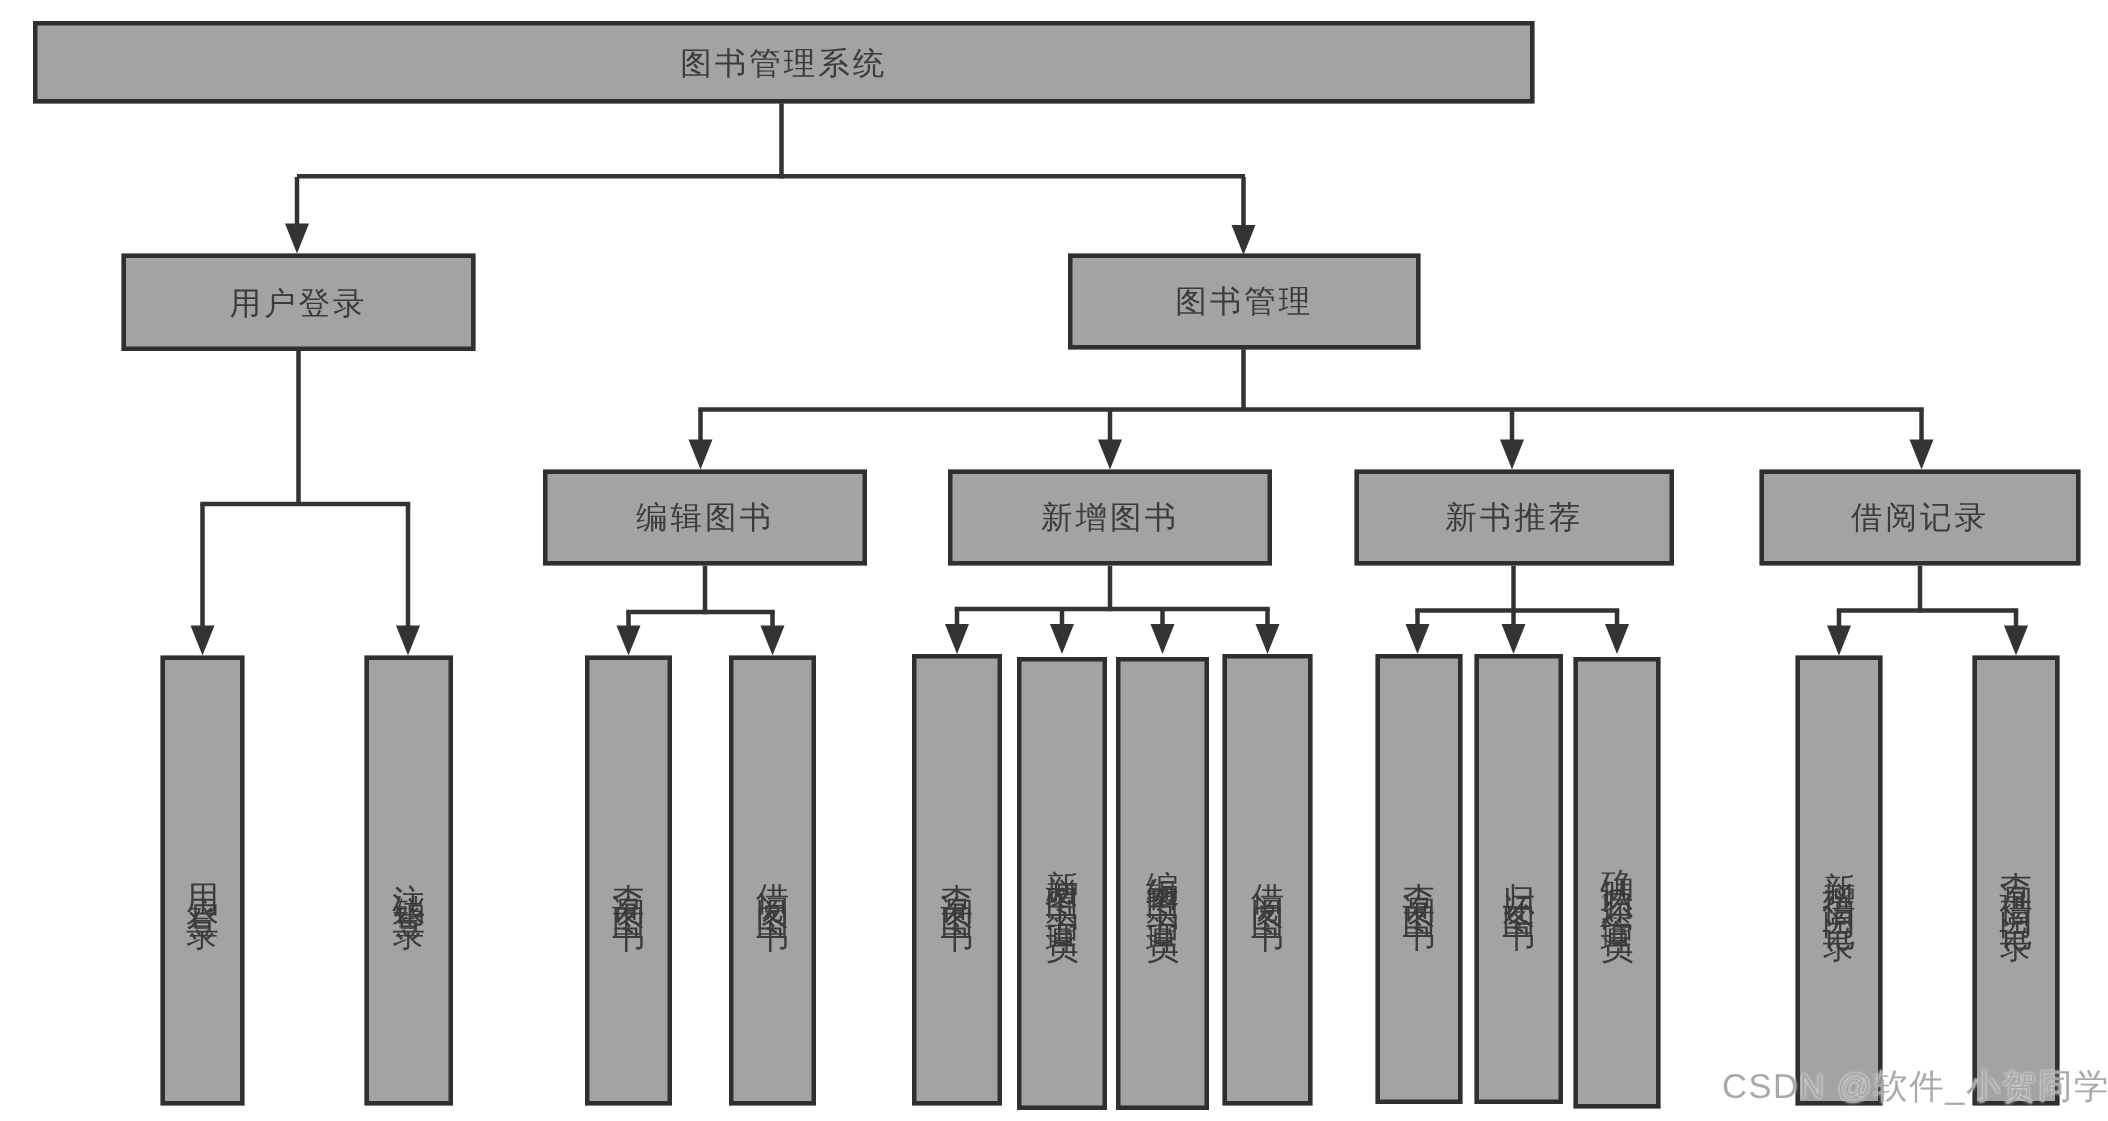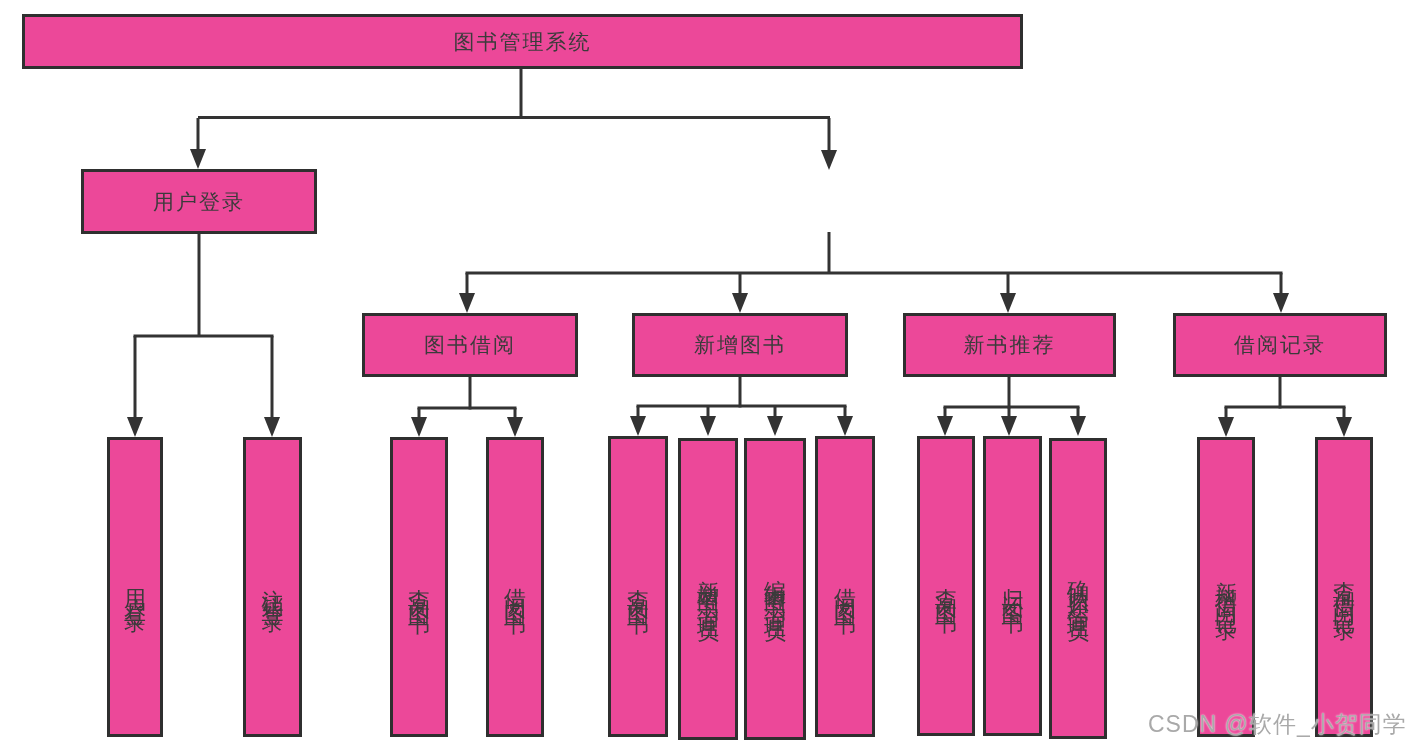--- a/index.html
+++ b/index.html
@@ -16,21 +16,21 @@
     overflow: hidden;
   }
   #connectors {
     position: absolute;
     left: 0;
     top: 0;
     z-index: 1;
   }
   .node {
     position: absolute;
-    background: #ec4899;
+    background: #a3a3a3;
     border: 3px solid #2f2f2f;
     box-sizing: border-box;
     display: flex;
     align-items: center;
     justify-content: center;
     color: #3b3b3b;
     font-size: 21px;
     letter-spacing: 2px;
     z-index: 2;
     white-space: nowrap;
@@ -124,22 +124,23 @@
       <polygon points="1001,416 1017,416 1009,436"></polygon>
       <polygon points="1070,416 1086,416 1078,436"></polygon>
       <polygon points="1218,417 1234,417 1226,437"></polygon>
       <polygon points="1336,417 1352,417 1344,437"></polygon>
     </g>
   </svg>
 
   <div class="node" style="left:22px; top:14px; width:1001px; height:55px;">图书管理系统</div>
 
   <div class="node" style="left:81px; top:169px; width:236px; height:65px;">用户登录</div>
+  <div class="node" style="left:712px; top:169px; width:235px; height:64px;">图书管理</div>
 
-  <div class="node" style="left:362px; top:313px; width:216px; height:64px;">图书借阅</div>
+  <div class="node" style="left:362px; top:313px; width:216px; height:64px;">编辑图书</div>
   <div class="node" style="left:632px; top:313px; width:216px; height:64px;">新增图书</div>
   <div class="node" style="left:903px; top:313px; width:213px; height:64px;">新书推荐</div>
   <div class="node" style="left:1173px; top:313px; width:214px; height:64px;">借阅记录</div>
 
   <div class="node leaf" style="left:107px; top:437px; width:56px; height:300px;">用户登录</div>
   <div class="node leaf" style="left:243px; top:437px; width:59px; height:300px;">注销登录</div>
 
   <div class="node leaf" style="left:390px; top:437px; width:58px; height:300px;">查询图书</div>
   <div class="node leaf" style="left:486px; top:437px; width:58px; height:300px;">借阅图书</div>
 

